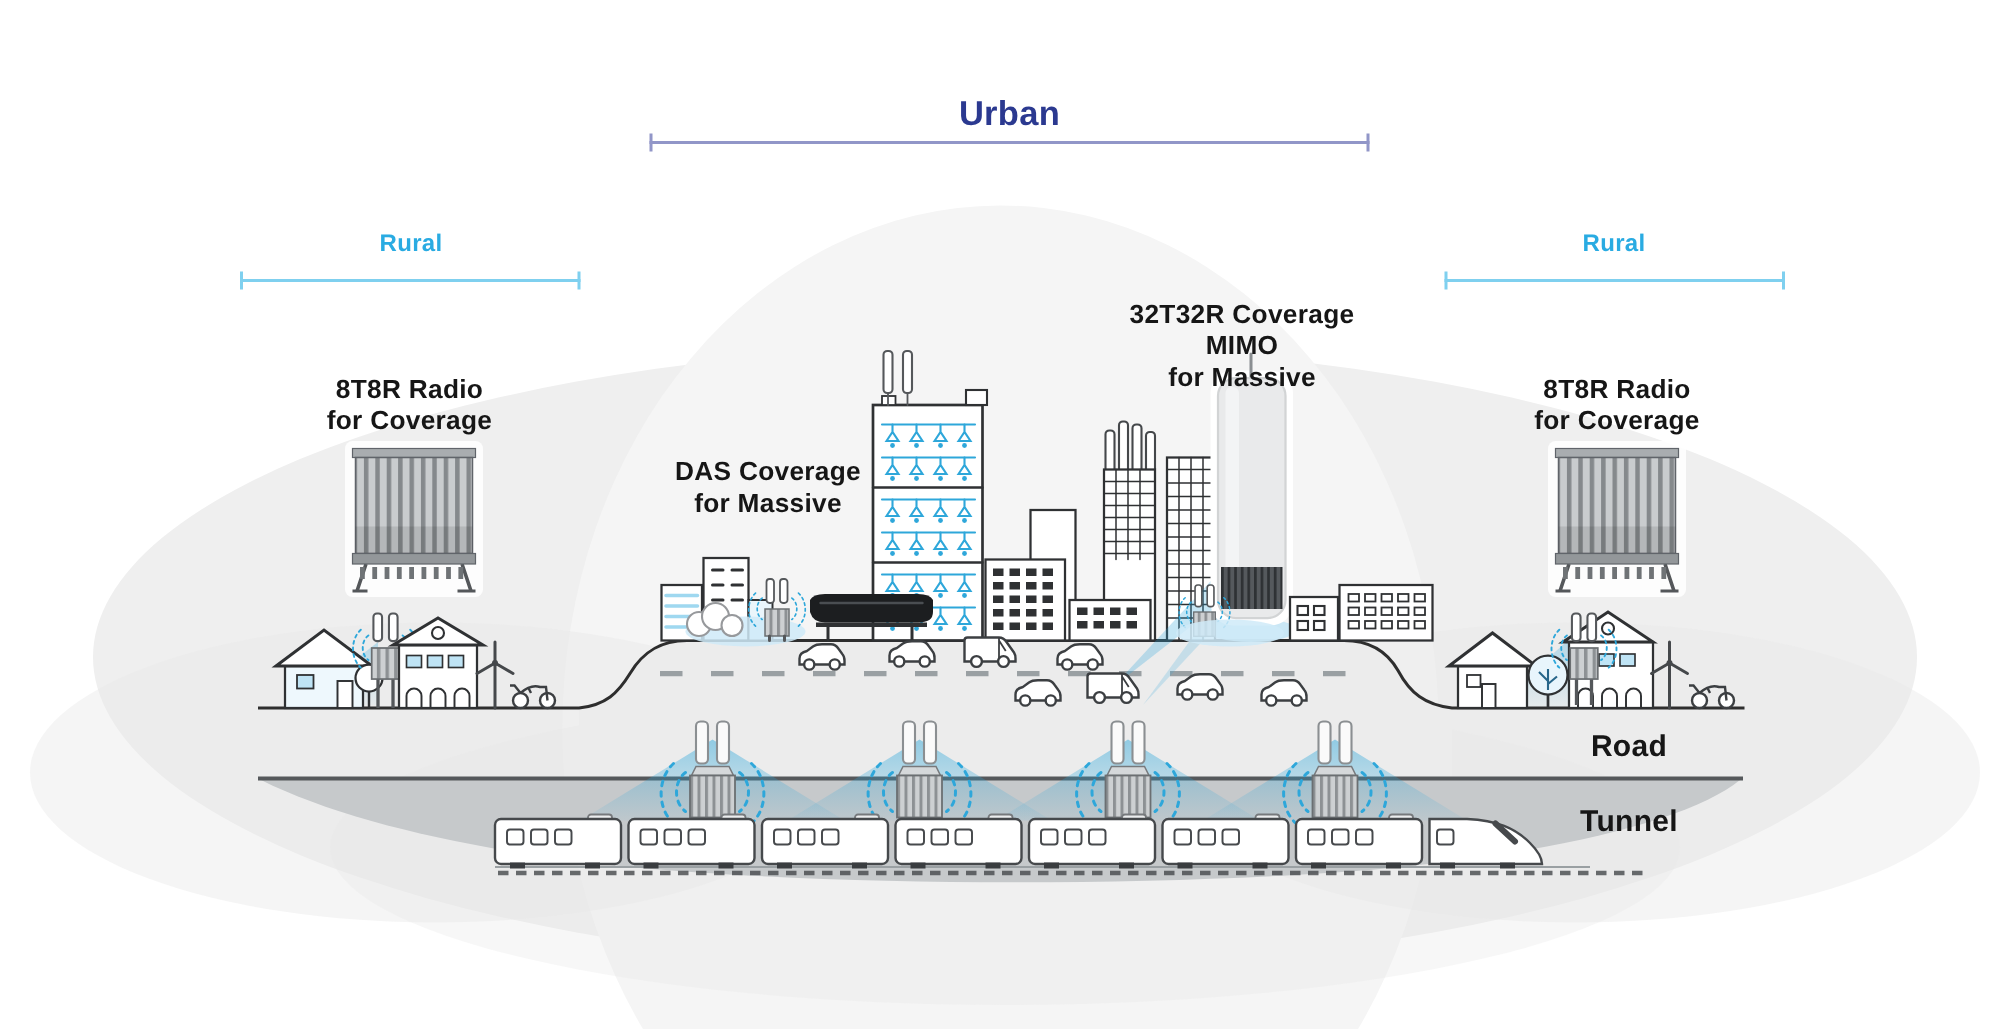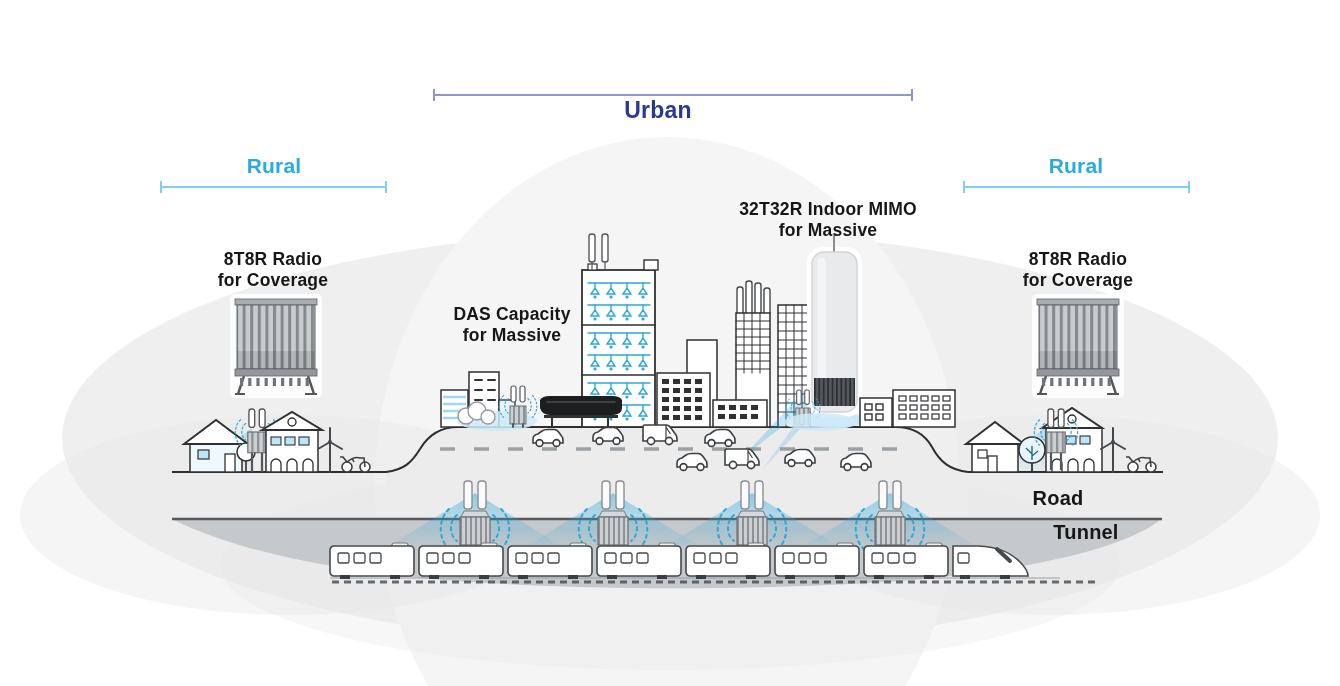--- a/index.html
+++ b/index.html
@@ -2,21 +2,21 @@
 <html style="--urban-text: #2b3990; --urban-bracket: #9196c8; --rural-text: #29abe2; --rural-bracket: #7fd0ef; --dark-text: #161616; --accent-blue: #2ea7da; --signal-fill: #a8dcf2; --ground-blob: #efefef; --dome: #f5f5f5; --tunnel-band: #c6c9cb;"><head>
 <meta charset="utf-8">
 <style>
   html,body{margin:0;padding:0;background:#ffffff;}
   body{width:1340px;height:686px;overflow:hidden;font-family:"Liberation Sans",sans-serif;}
   .stage{position:relative;width:1340px;height:686px;background:#ffffff;}
   .stage svg{position:absolute;left:0;top:0;}
   .lbl{position:absolute;font-weight:bold;text-align:center;color:var(--dark-text,#161616);letter-spacing:.2px;}
   .lbl span{display:block;}
   .urban-label{color:var(--urban-text,#2b3990);font-size:23px;}
-  .rural-label{color:var(--rural-text,#29abe2);font-size:21px;}
+  .rural-label{color:var(--rural-text,#29abe2);font-size:16px;}
   .callout{font-size:17.5px;line-height:21px;}
   .ground-lbl{font-size:20px;}
   .bracket{position:absolute;height:12px;}
   .bracket .bar{position:absolute;left:0;right:0;top:5px;height:2px;background:var(--c);}
   .bracket .tl,.bracket .tr{position:absolute;top:0;width:2px;height:12px;background:var(--c);}
   .bracket .tl{left:0;}
   .bracket .tr{right:0;}
   .bracket.urban{--c:var(--urban-bracket,#9196c8);}
   .bracket.rural{--c:var(--rural-bracket,#7fd0ef);}
 </style>
@@ -380,21 +380,21 @@
       <path d="M1051,453 L1051,470 M1061,453 L1061,470" stroke="#54575a" stroke-width="2.2"></path>
     </g>
     <use href="#turbineG" transform="translate(1113,472)"></use>
     <use href="#scooterG" transform="translate(1142,472)"></use>
   </g>
 
   <use href="#radio8t8r" transform="translate(235,299)"></use>
   <use href="#radio8t8r" transform="translate(1037,299)"></use>
 </svg>
 
-  <div class="lbl urban-label" style="left:418px;top:62px;width:480px;margin-top:35px;">
+  <div class="lbl urban-label" style="left:433px;top:62px;width:480px;">
     <span>Urban</span>
   </div>
   <div class="bracket urban" style="left:433px;top:89px;width:480px;">
     <i class="bar"></i>
       <i class="tl"></i>
       <i class="tr"></i>
   </div>
 
   <div class="lbl rural-label" style="left:164px;top:154px;width:220px;">
     <span>Rural</span>
@@ -418,29 +418,29 @@
     <span>8T8R Radio</span>
     <span>for Coverage</span>
   </div>
 
   <div class="lbl callout" style="left:997px;top:249px;width:162px;">
     <span>8T8R Radio</span>
     <span>for Coverage</span>
   </div>
 
   <div class="lbl callout" style="left:728px;top:199px;width:200px;">
-    <span>32T32R Indoor MIMO</span>
+    <span>32T32R Coverage MIMO</span>
     <span>for Massive</span>
   </div>
 
   <div class="lbl callout" style="left:432px;top:304px;width:160px;">
-    <span>DAS Capacity</span>
+    <span>DAS Coverage</span>
     <span>for Massive</span>
   </div>
 
-  <div class="lbl ground-lbl" style="left:1008px;top:487px;width:100px;">
+  <div class="lbl ground-lbl" style="left:1036px;top:487px;width:100px;">
     <span>Road</span>
   </div>
-  <div class="lbl ground-lbl" style="left:1036px;top:521px;width:100px;">
+  <div class="lbl ground-lbl" style="left:1036px;top:537px;width:100px;">
     <span>Tunnel</span>
   </div>
 
 </div>
 
 </body></html>

